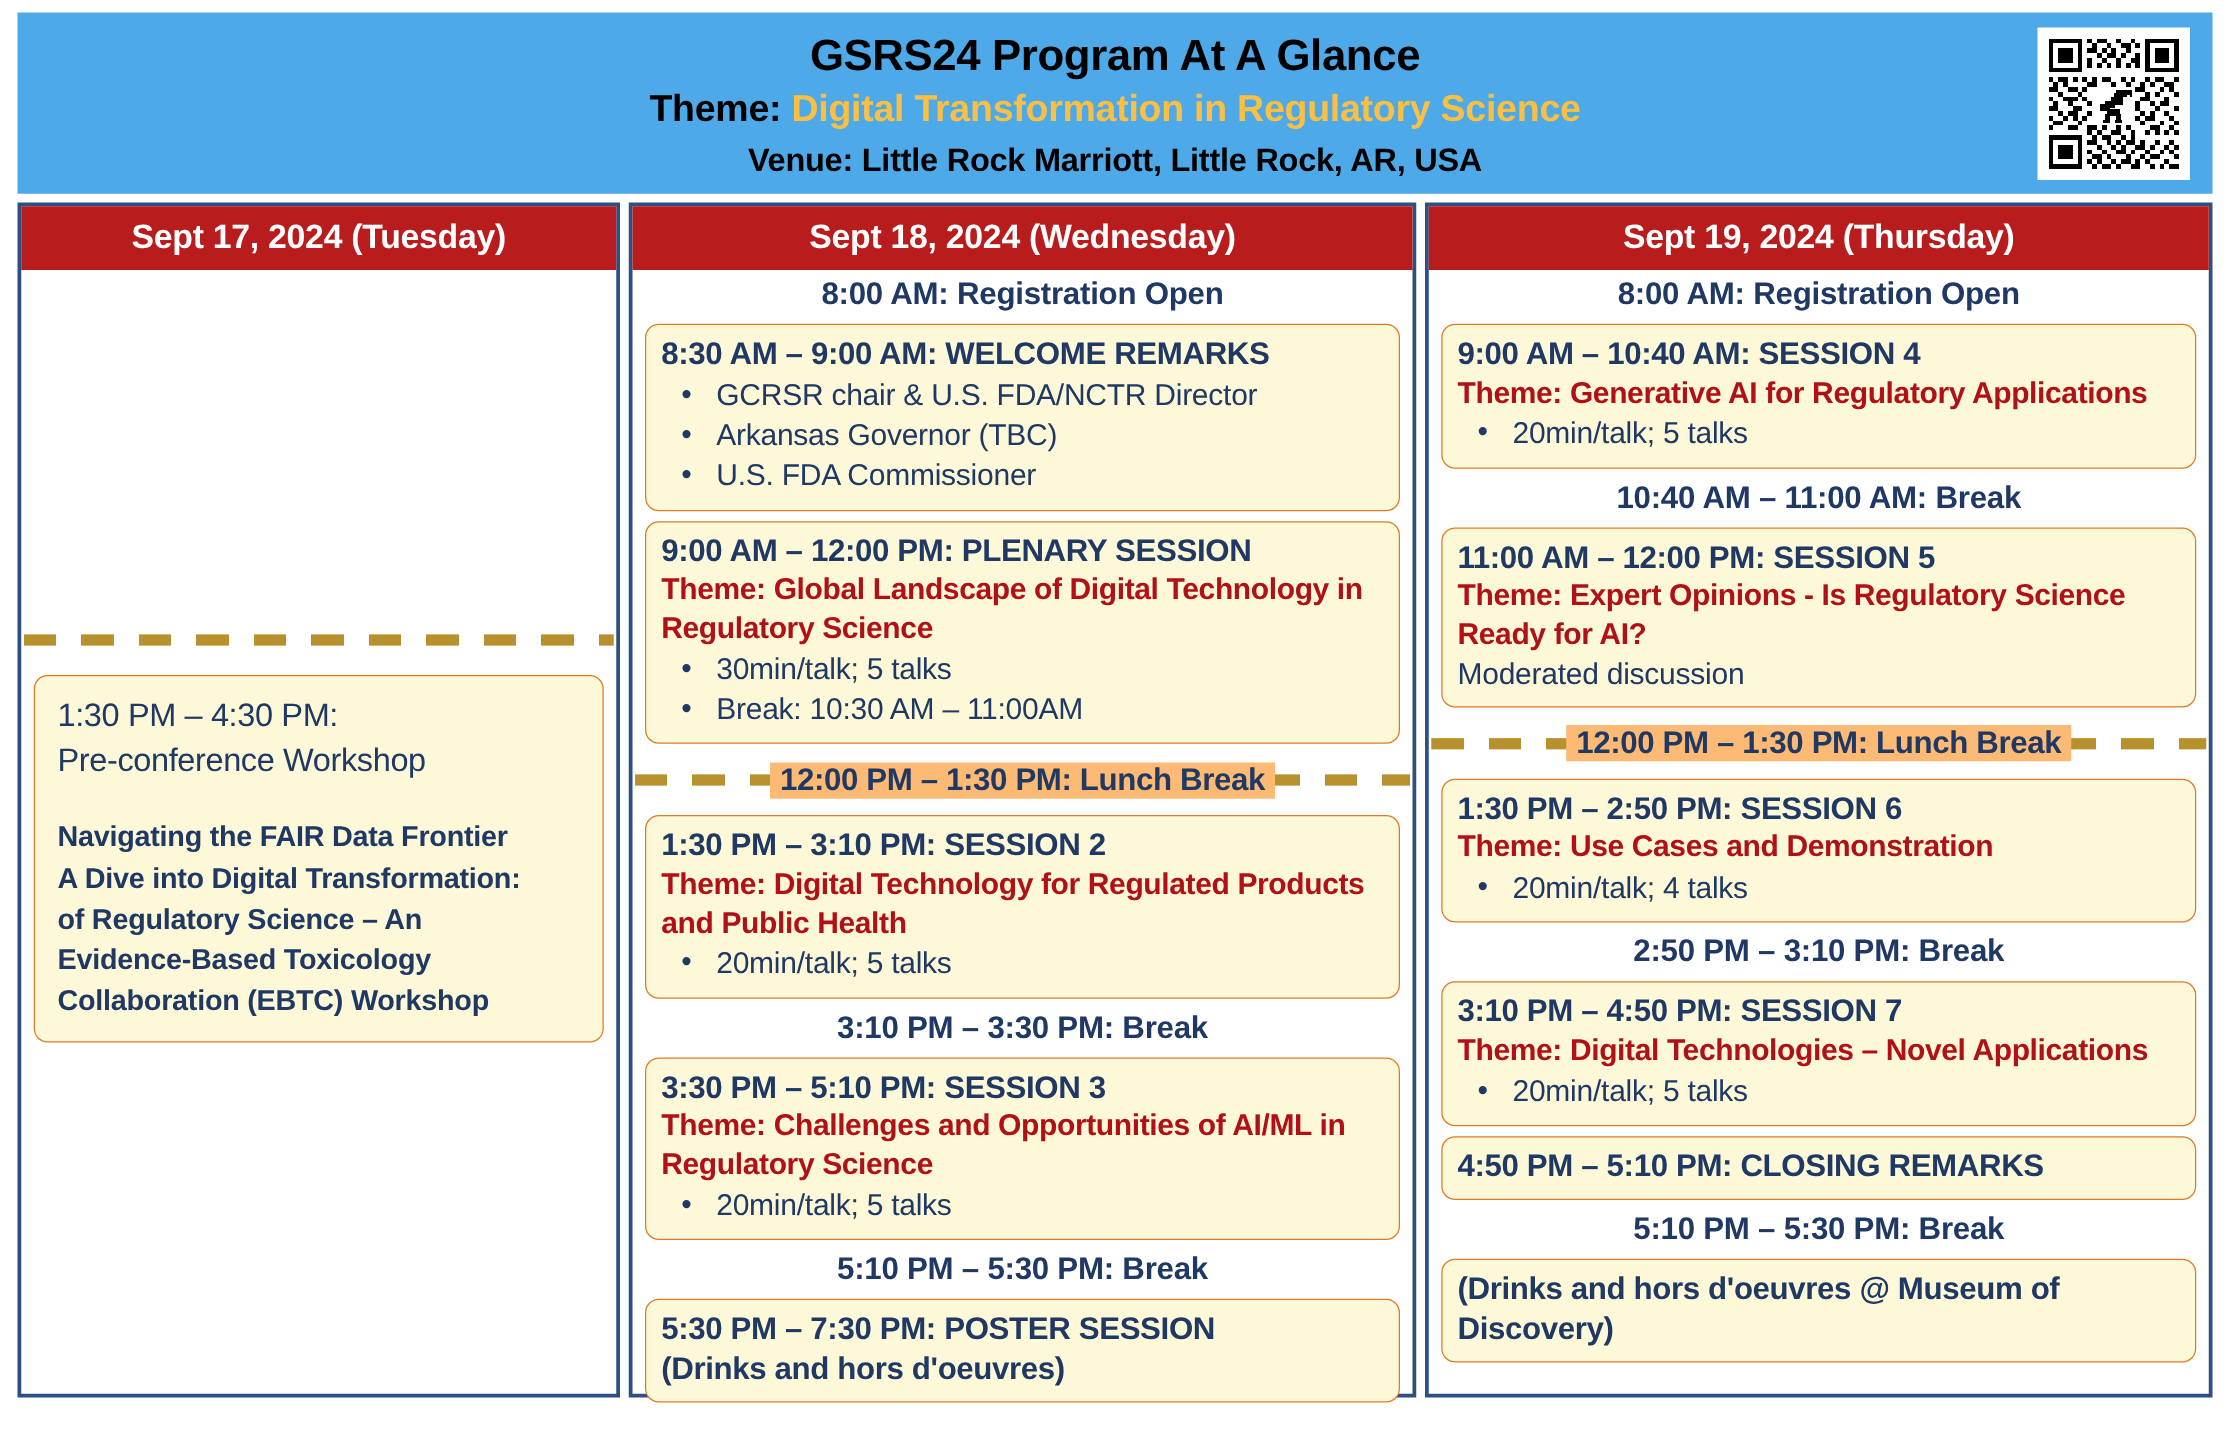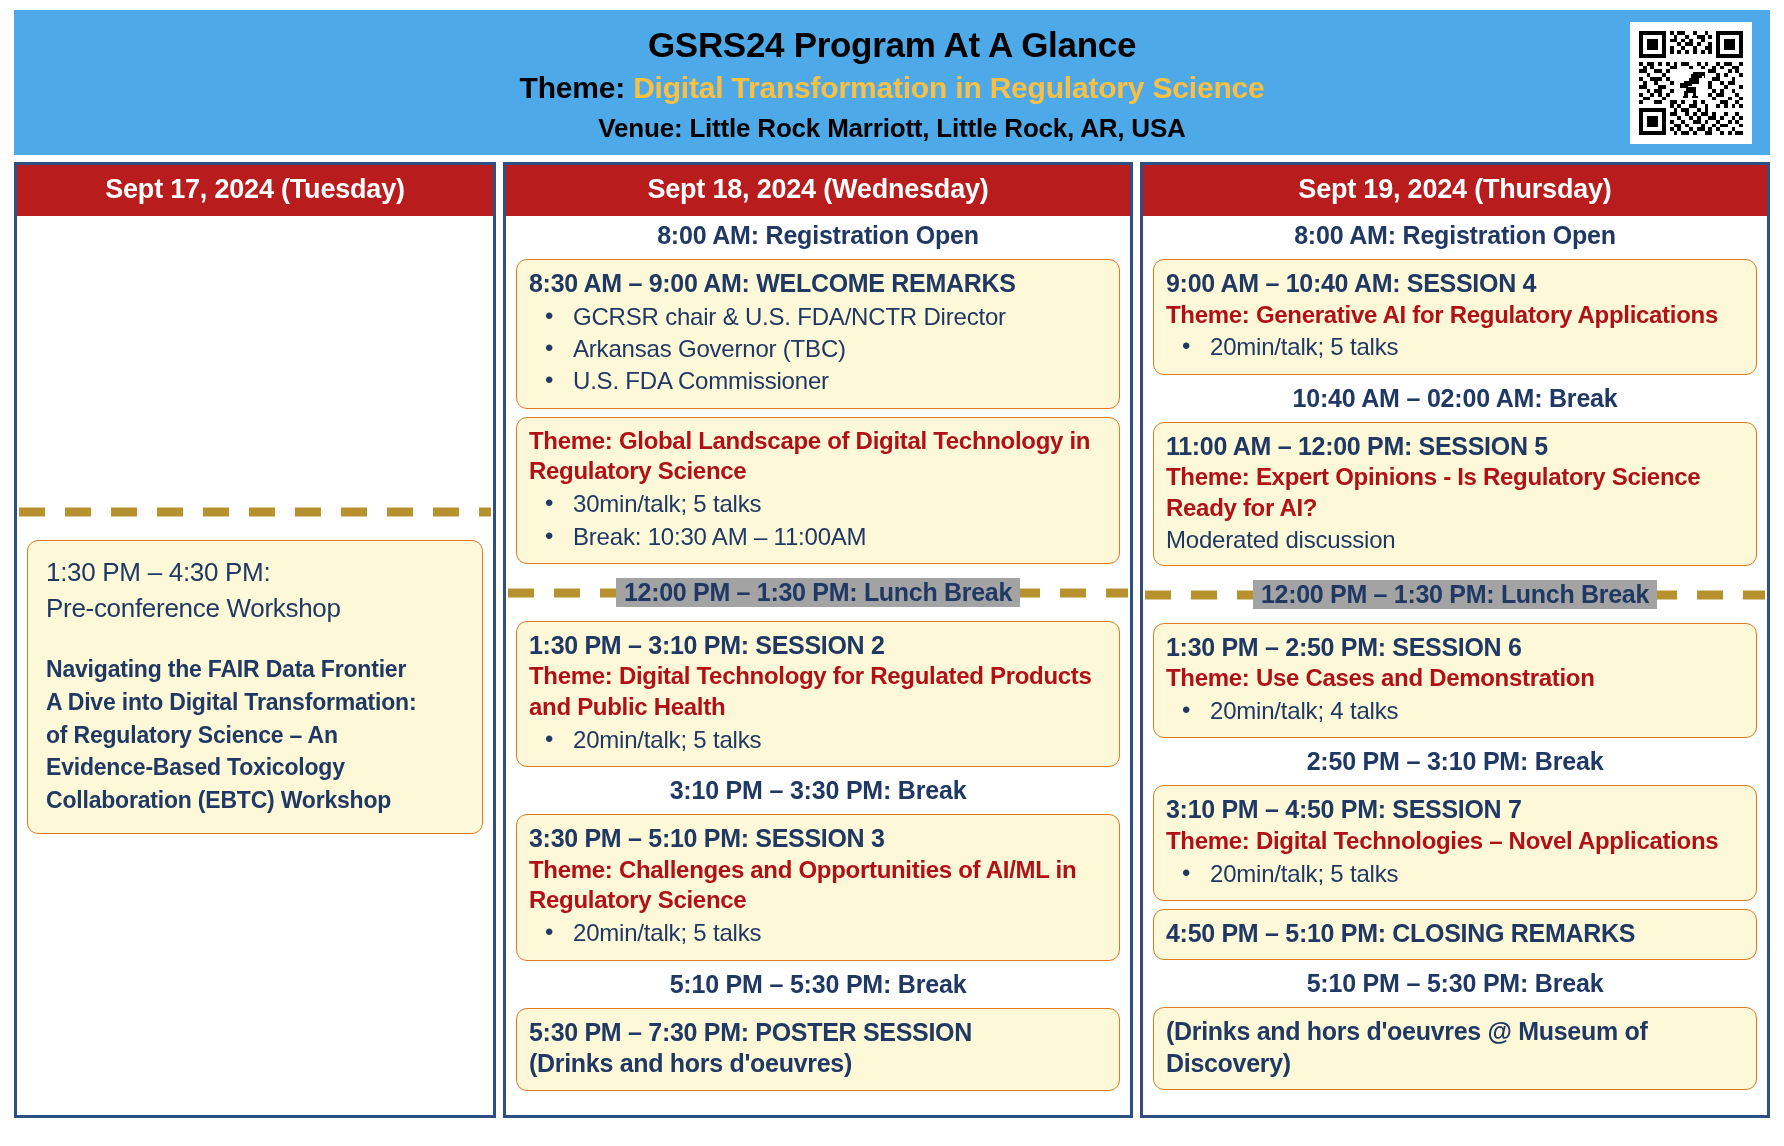--- a/index.html
+++ b/index.html
@@ -153,21 +153,21 @@
   }
   .lunch::before {
     content:"";
     position:absolute; left:-8px; right:-8px; top:50%;
     height:9px; transform:translateY(-50%);
     background-image:repeating-linear-gradient(to right,
         #B8912F 0, #B8912F 26px, transparent 26px, transparent 46px);
   }
   .lunch-label {
     position:relative;
-    background:#a3a3a3;
+    background:#fdba74;
     padding:0 8px;
     color:#1F3864;
     font-size:25px; font-weight:bold;
     white-space:nowrap;
     letter-spacing:-0.3px;
   }
 
   .grow { flex:1 1 auto; }
 </style>
 </head>
@@ -433,20 +433,21 @@
         <div class="card">
           <div class="card-title">8:30 AM – 9:00 AM: WELCOME REMARKS</div>
           <ul class="bullets">
             <li>GCRSR chair &amp; U.S. FDA/NCTR Director</li>
             <li>Arkansas Governor (TBC)</li>
             <li>U.S. FDA Commissioner</li>
           </ul>
         </div>
 
         <div class="card">
+          <div class="card-title">9:00 AM – 12:00 PM: PLENARY SESSION</div>
           <div class="card-theme">Theme: Global Landscape of Digital Technology in Regulatory Science</div>
           <ul class="bullets">
             <li>30min/talk; 5 talks</li>
             <li>Break: 10:30 AM – 11:00AM</li>
           </ul>
         </div>
 
         <div class="lunch">
           <span class="lunch-label">12:00 PM – 1:30 PM: Lunch Break</span>
         </div>
@@ -486,21 +487,21 @@
         <div class="plain">8:00 AM: Registration Open</div>
 
         <div class="card">
           <div class="card-title">9:00 AM – 10:40 AM: SESSION 4</div>
           <div class="card-theme">Theme: Generative AI for Regulatory Applications</div>
           <ul class="bullets">
             <li>20min/talk; 5 talks</li>
           </ul>
         </div>
 
-        <div class="plain">10:40 AM – 02:00 AM: Break</div>
+        <div class="plain">10:40 AM – 11:00 AM: Break</div>
 
         <div class="card">
           <div class="card-title">11:00 AM – 12:00 PM: SESSION 5</div>
           <div class="card-theme">Theme: Expert Opinions - Is Regulatory Science Ready for AI?</div>
           <div class="card-note">Moderated discussion</div>
         </div>
 
         <div class="lunch">
           <span class="lunch-label">12:00 PM – 1:30 PM: Lunch Break</span>
         </div>

